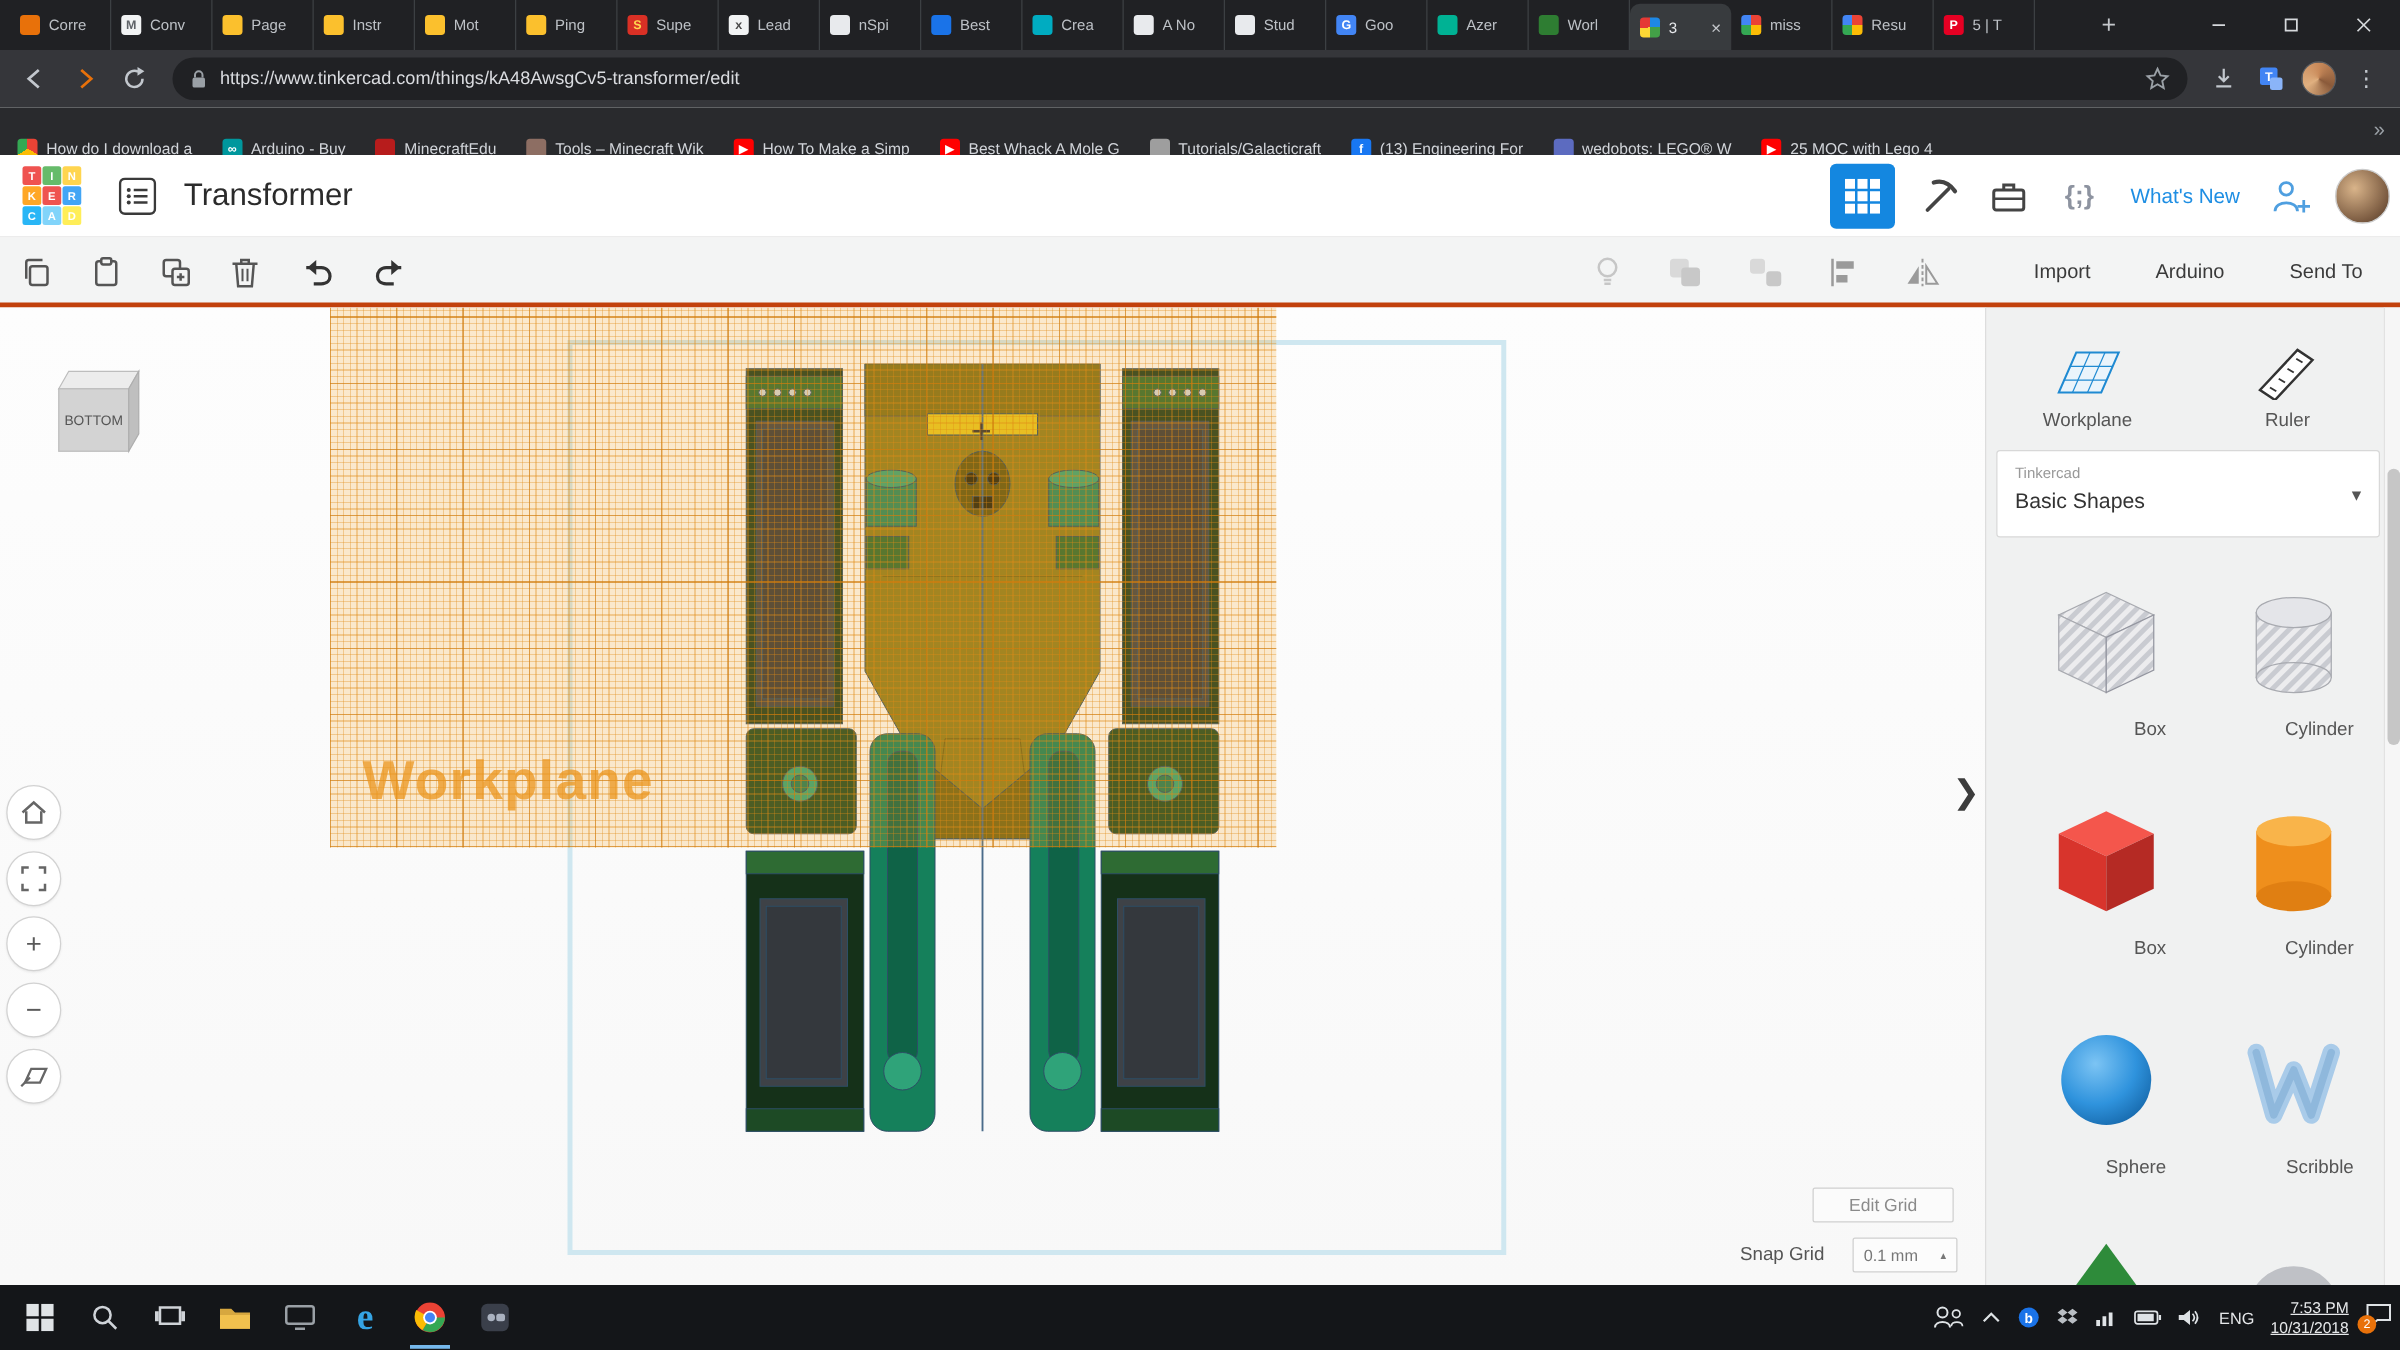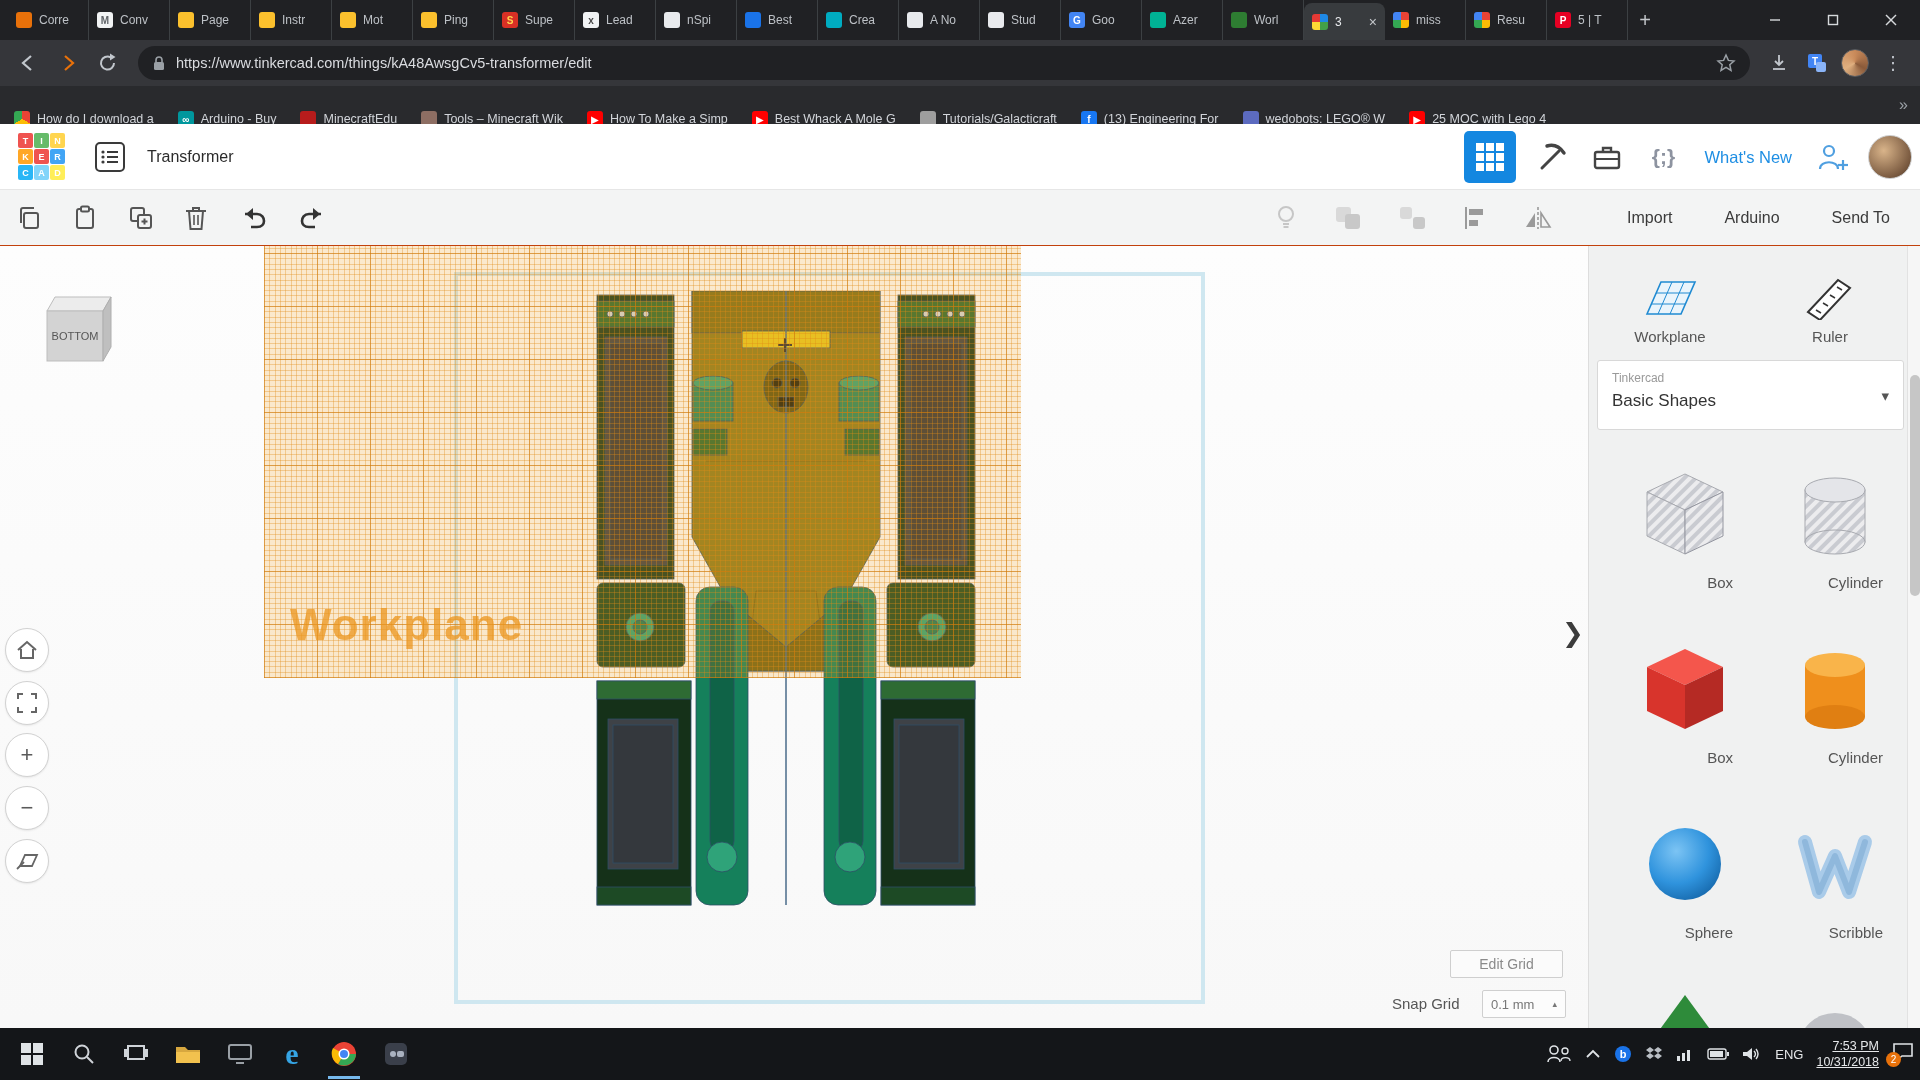--- a/index.html
+++ b/index.html
@@ -1,21 +1,21 @@
 <!DOCTYPE html>
 <html><head>
 <meta charset="utf-8">
 <style>
   * { box-sizing: border-box; margin: 0; padding: 0; }
   html,body { width:1920px; height:1080px; overflow:hidden; }
   body { font-family: "Liberation Sans", "DejaVu Sans", sans-serif; background:#fff; }
   .screen { position:relative; width:1920px; height:1080px; overflow:hidden; }
 
   
-  .tabbar { position:absolute; left:0; top:0; width:1920px; height:40px; background:#202124; display:flex; align-items:stretch; }
+  .tabbar { position:absolute; left:0; top:0; width:1920px; height:40px; background:#202124; display:flex; align-items:stretch;gap:42px; }
   .tabs { display:flex; padding-left:8px; }
   .tab { width:81px; flex:none; display:flex; align-items:center; padding:0 8px; gap:7px; border-right:1px solid #3c4043; overflow:hidden; white-space:nowrap; cursor:pointer; }
   .tab.active { background:#383b3e; border-radius:8px 8px 0 0; border-right:none; margin-top:3px; }
   .fav { width:16px; height:16px; border-radius:3px; flex:none; display:flex; align-items:center; justify-content:center; font-size:10px; font-weight:bold; overflow:hidden; }
   .tab-label { font-size:12px; color:#bdc1c6; overflow:hidden; }
   .tab.active .tab-label { color:#e8eaed; }
   .tab-close { display:none; margin-left:auto; color:#c4c7cb; font-size:14px; line-height:14px; }
   .tab.active .tab-close { display:block; }
   .newtab { width:34px; display:flex; align-items:center; justify-content:center; color:#c4c7cb; font-size:20px; cursor:pointer; }
   .wincontrols { position:absolute; right:0; top:0; height:40px; display:flex; }
@@ -34,30 +34,30 @@
   .bmbar { position:absolute; left:0; top:86px; width:1920px; height:38px; background:#292a2d; display:flex; align-items:center; padding:0 14px; gap:24px; }
   .bm { display:flex; align-items:center; gap:7px; cursor:pointer; white-space:nowrap;margin-top:28px; }
   .bm-label { font-size:12.5px; color:#d2d5da; }
   .bm-overflow { position:absolute; right:12px; color:#9aa0a6; font-size:16px; cursor:pointer; }
 
   
   .tch { position:absolute; left:0; top:124px; width:1920px; height:66px; background:#ffffff; border-bottom:1px solid #e6e6e6; display:flex; align-items:center; }
   .tc-logo { display:grid; grid-template-columns:repeat(3,15px); grid-auto-rows:15px; gap:1px; margin-left:18px; cursor:pointer; }
   .tile { display:flex; align-items:center; justify-content:center; color:#fff; font-size:9px; font-weight:bold; border-radius:2px; }
   .menu-icon { width:38px; height:38px; margin-left:26px; display:flex; align-items:center; justify-content:center; cursor:pointer; }
-  .tc-title { margin-left:18px; font-size:16px; color:#2b2b2b; }
+  .tc-title { margin-left:18px; font-size:25px; color:#2b2b2b; }
   .tch-right { position:absolute; right:8px; top:0; height:66px; display:flex; align-items:center; gap:14px; }
   .grid-btn { width:52px; height:52px; background:#1487e0; border-radius:5px; display:flex; align-items:center; justify-content:center; cursor:pointer; }
   .hbtn { width:42px; height:42px; display:flex; align-items:center; justify-content:center; cursor:pointer; }
   .braces { font-size:21px; color:#8d93a0; font-weight:bold; }
   .whatsnew { color:#1e8ee3; font-size:16.5px; cursor:pointer; margin:0 6px; }
   .avatar { width:44px; height:44px; border-radius:50%; background:radial-gradient(circle at 35% 35%, #d9b48a, #7a5a40 70%, #4a3828); border:1px solid #ccc; cursor:pointer; }
 
   
-  .tbar { position:absolute; left:0; top:190px; width:1920px; height:56px; background:#f3f4f4; border-bottom:1px solid #c2410c; }
+  .tbar { position:absolute; left:0; top:190px; width:1920px; height:56px; background:#f3f4f4; border-bottom:4px solid #c2410c; }
   .tb-left { position:absolute; left:16px; top:0; height:56px; display:flex; align-items:center; gap:30px; }
   .tb-mid-icons { position:absolute; right:368px; top:0; height:56px; display:flex; align-items:center; gap:36px; }
   .tb-buttons { position:absolute; right:30px; top:0; height:56px; display:flex; align-items:center; gap:52px; }
   .tb-btn { font-size:16px; color:#3a3a3a; cursor:pointer; }
   .ticon { display:flex; align-items:center; justify-content:center; cursor:pointer; }
 
   
   .canvas { position:absolute; left:0; top:246px; width:1588px; height:782px; background:linear-gradient(#fdfdfd,#f8f8f8); overflow:hidden; }
   .plate { position:absolute; left:454px; top:26px; width:751px; height:732px; border:4px solid #cfe7f0; }
   .robot { position:absolute; left:596px; top:45px; cursor:pointer; }

